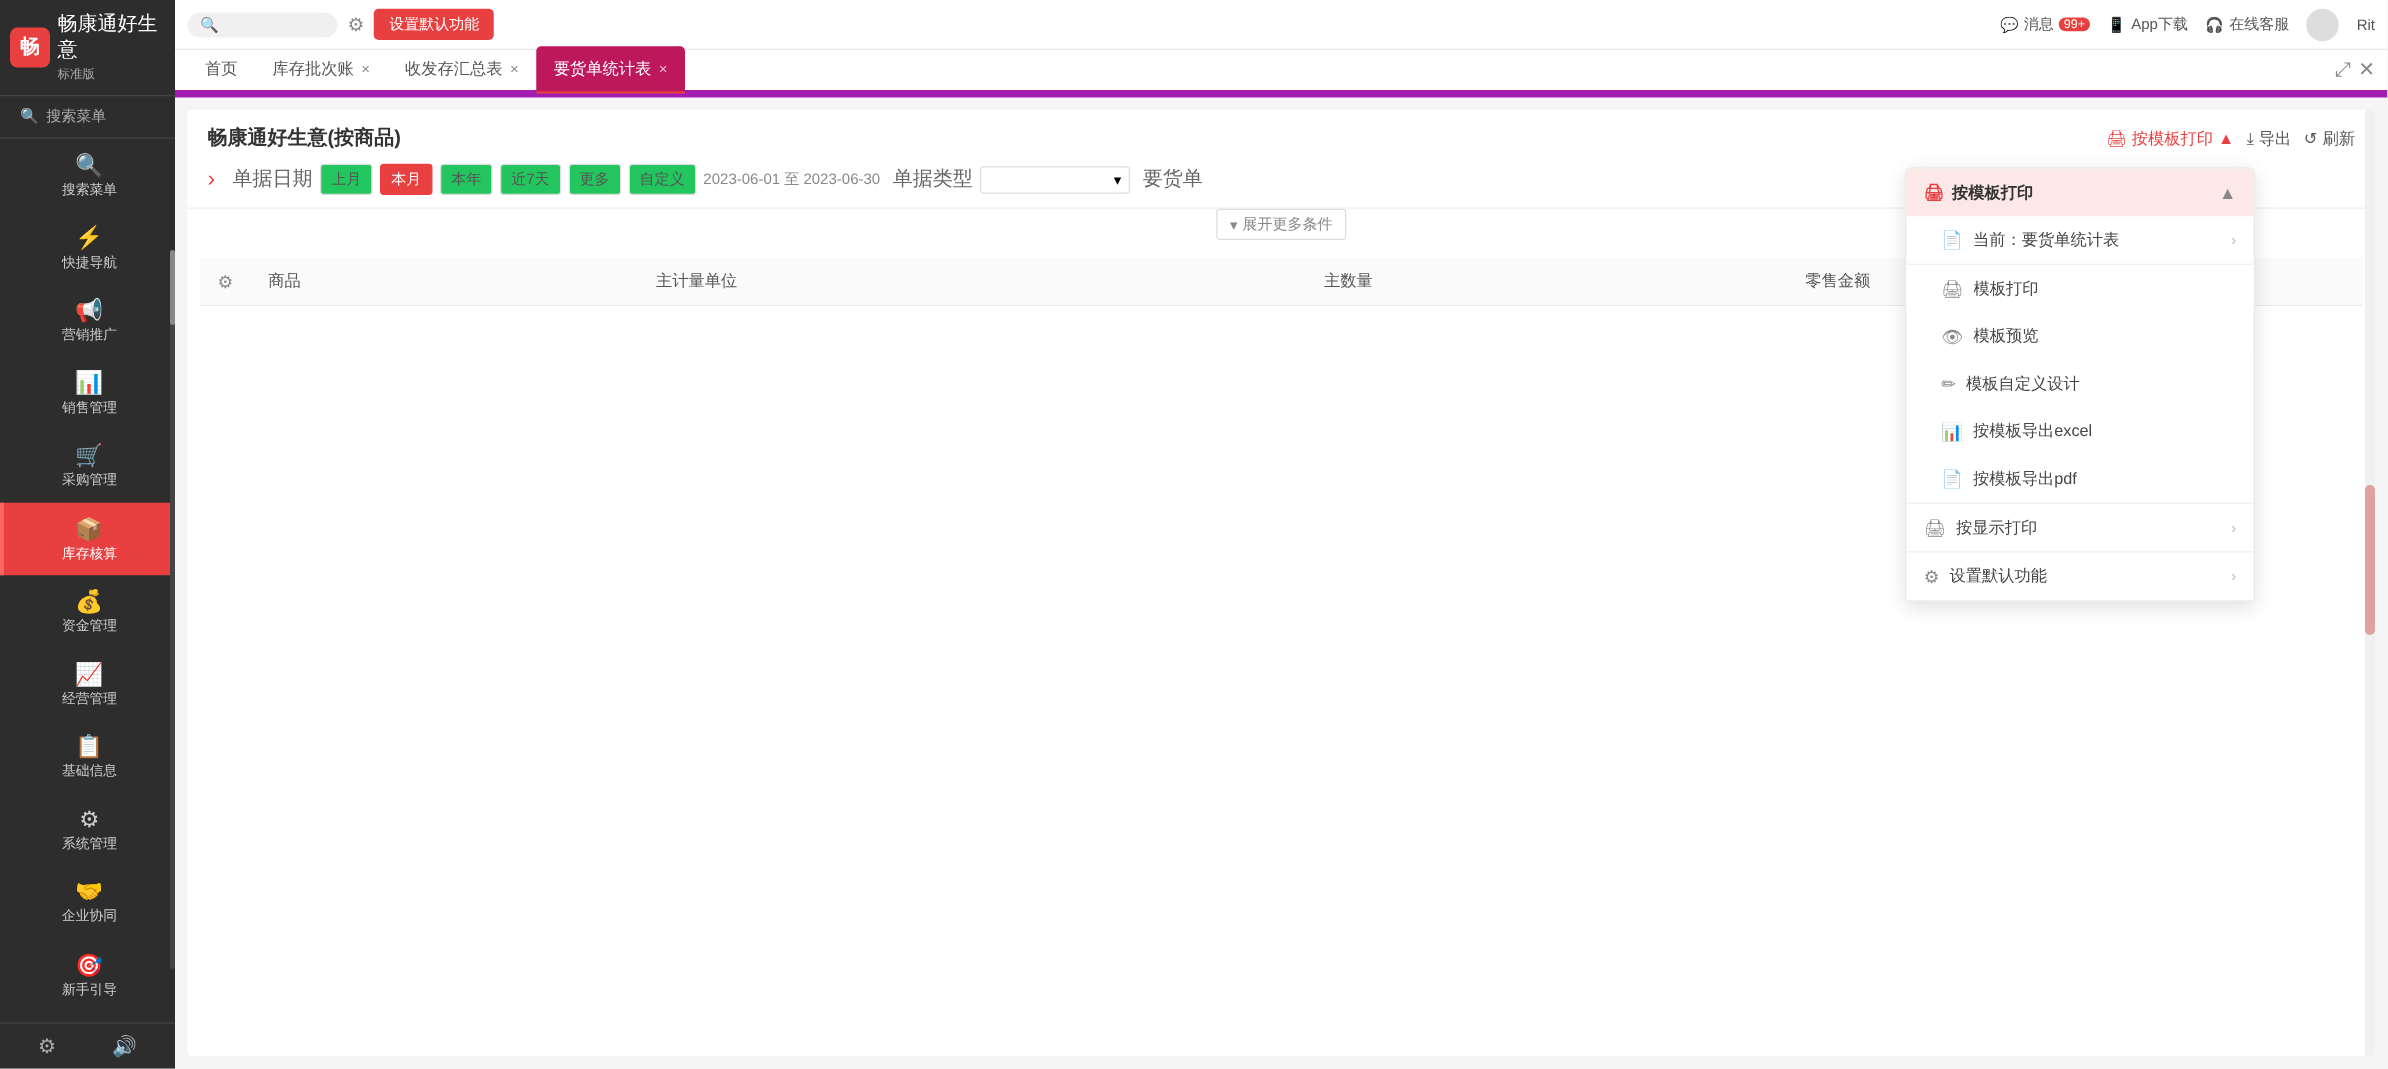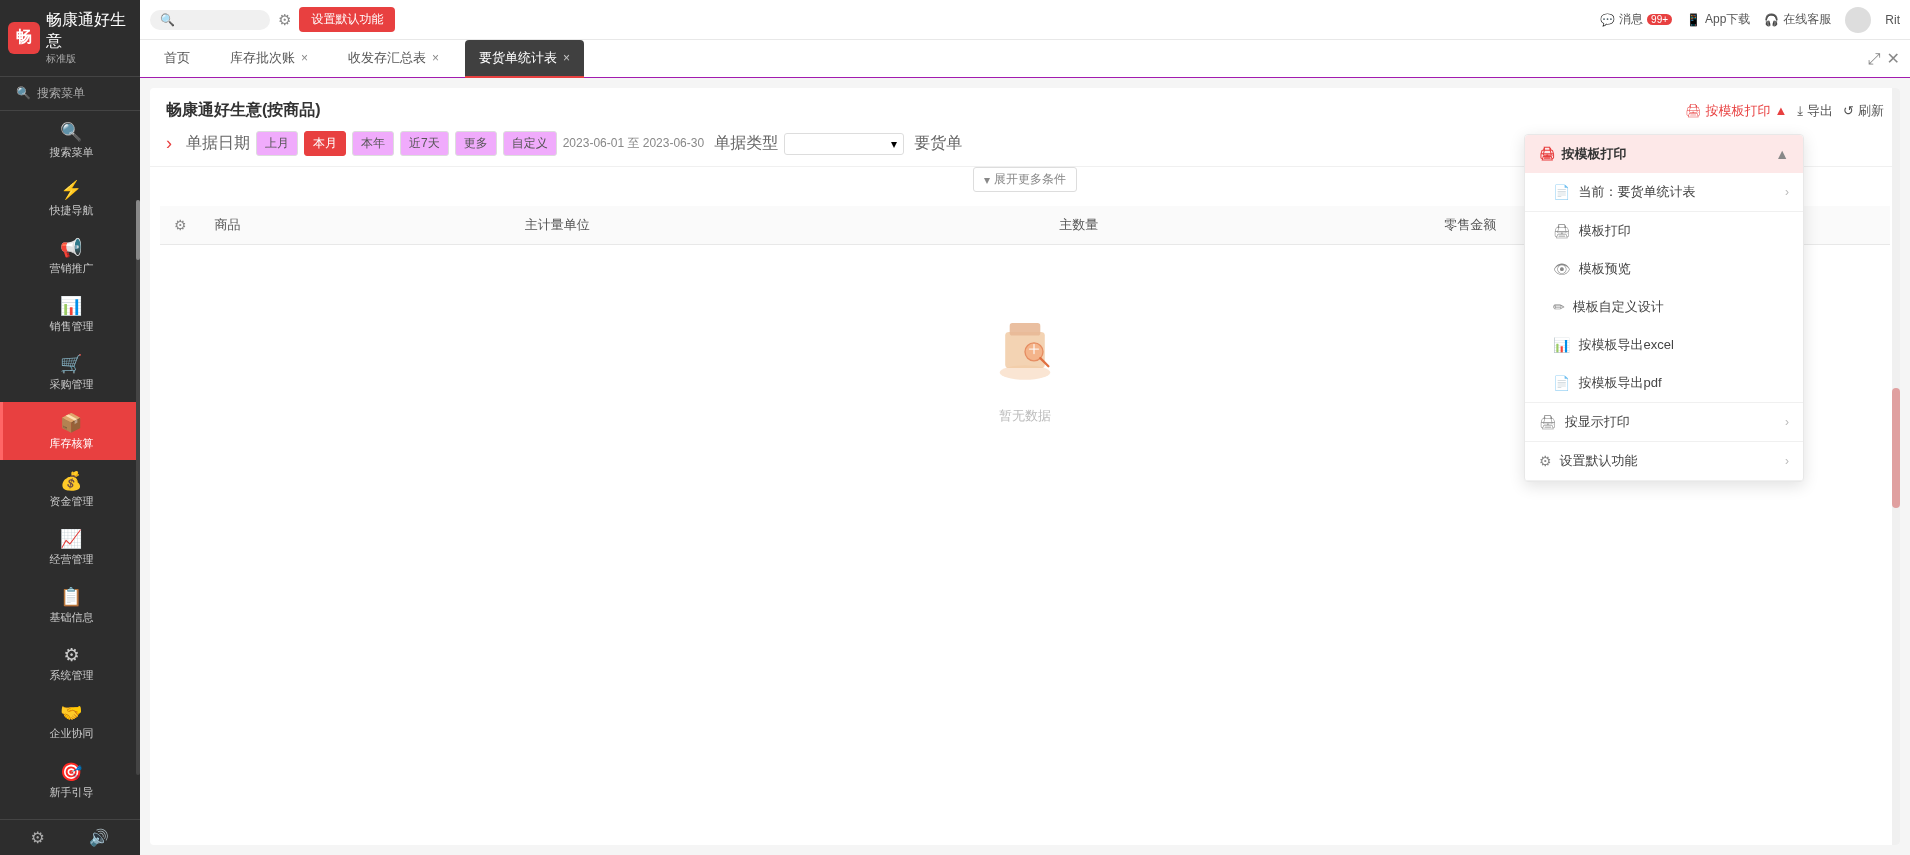--- a/index.html
+++ b/index.html
@@ -102,38 +102,38 @@
     .topbar-right { display: flex; align-items: center; gap: 14px; font-size: 12px; color: #555; }
     .topbar-right-item { display: flex; align-items: center; gap: 4px; cursor: pointer; }
     .badge { background: #e84040; color: #fff; border-radius: 8px; font-size: 10px; padding: 0 4px; min-width: 16px; text-align: center; }
     .user-avatar { width: 26px; height: 26px; background: #ddd; border-radius: 50%; }
 
     
     .tabs-bar {
       background: #fff;
       display: flex;
       align-items: center;
-      border-bottom: 1px solid #a21caf;
+      border-bottom: 6px solid #a21caf;
       padding: 0 10px;
       height: 38px;
-      gap: 12px;
+      gap: 0;
     }
     .tab {
       padding: 0 14px;
       height: 38px;
       display: flex;
       align-items: center;
       font-size: 13px;
       color: #555;
       cursor: pointer;
       border-bottom: 2px solid transparent;
       white-space: nowrap;
     }
     .tab.active {
-      background: #404040;
+      background: #be185d;
       color: #fff;
       border-bottom: 2px solid #e84040;
       border-radius: 4px 4px 0 0;
     }
     .tab .tab-close {
       margin-left: 6px; font-size: 12px; color: inherit; opacity: 0.7;
     }
     .tab-home { color: #555; }
     .tab-controls { margin-left: auto; display: flex; gap: 6px; }
     .tab-ctrl-btn { background: none; border: none; font-size: 16px; cursor: pointer; color: #888; }
@@ -174,21 +174,21 @@
     .filter-bar {
       padding: 10px 16px;
       display: flex; align-items: center; flex-wrap: wrap; gap: 10px;
       border-bottom: 1px solid #f0f0f0;
     }
     .filter-toggle { color: #e84040; font-size: 18px; cursor: pointer; margin-right: 4px; }
     .filter-group { display: flex; align-items: center; gap: 6px; }
     .filter-label { color: #666; font-size: 16px; white-space: nowrap; }
     .date-btn {
       padding: 3px 8px; border: 1px solid #ddd; border-radius: 3px;
-      background: #f0abfc; cursor: pointer; font-size: 12px; color: #555;
+      background: #22c55e; cursor: pointer; font-size: 12px; color: #555;
     }
     .date-btn.active { background: #e84040; color: #fff; border-color: #e84040; }
     .date-range { font-size: 12px; color: #888; }
     .select-box {
       border: 1px solid #ddd; border-radius: 3px; padding: 3px 6px;
       font-size: 12px; background: #fff; min-width: 120px;
       display: flex; align-items: center; justify-content: space-between;
       cursor: pointer;
     }
     .expand-more {
@@ -545,32 +545,20 @@
               <th>主计量单位</th>
               <th>主数量</th>
               <th>零售金额</th>
             </tr>
           </thead>
           <tbody>
           </tbody>
         </table>
       </div>
 
-      <div class="empty-state">
-        <svg class="empty-icon" viewBox="0 0 100 100" xmlns="http://www.w3.org/2000/svg">
-          <ellipse cx="50" cy="75" rx="28" ry="8" fill="#f5cba7" opacity="0.5"></ellipse>
-          <rect x="28" y="30" width="44" height="40" rx="4" fill="#f0c8a0" opacity="0.8"></rect>
-          <rect x="33" y="20" width="34" height="14" rx="3" fill="#e8b896" opacity="0.9"></rect>
-          <circle cx="60" cy="52" r="10" fill="#f5a87a" opacity="0.7" stroke="#e07040" stroke-width="1.5"></circle>
-          <line x1="67" y1="59" x2="76" y2="68" stroke="#e07040" stroke-width="2.5" stroke-linecap="round"></line>
-          <line x1="55" y1="49" x2="65" y2="49" stroke="#fff" stroke-width="1.5" stroke-linecap="round" opacity="0.8"></line>
-          <line x1="60" y1="44" x2="60" y2="54" stroke="#fff" stroke-width="1.5" stroke-linecap="round" opacity="0.8"></line>
-        </svg>
-        <span>暂无数据</span>
-      </div>
 
       <div class="right-scrollbar">
         <div class="right-scrollbar-thumb"></div>
       </div>
 
     </div>
   </div>
 </div>
 
 </body></html>

